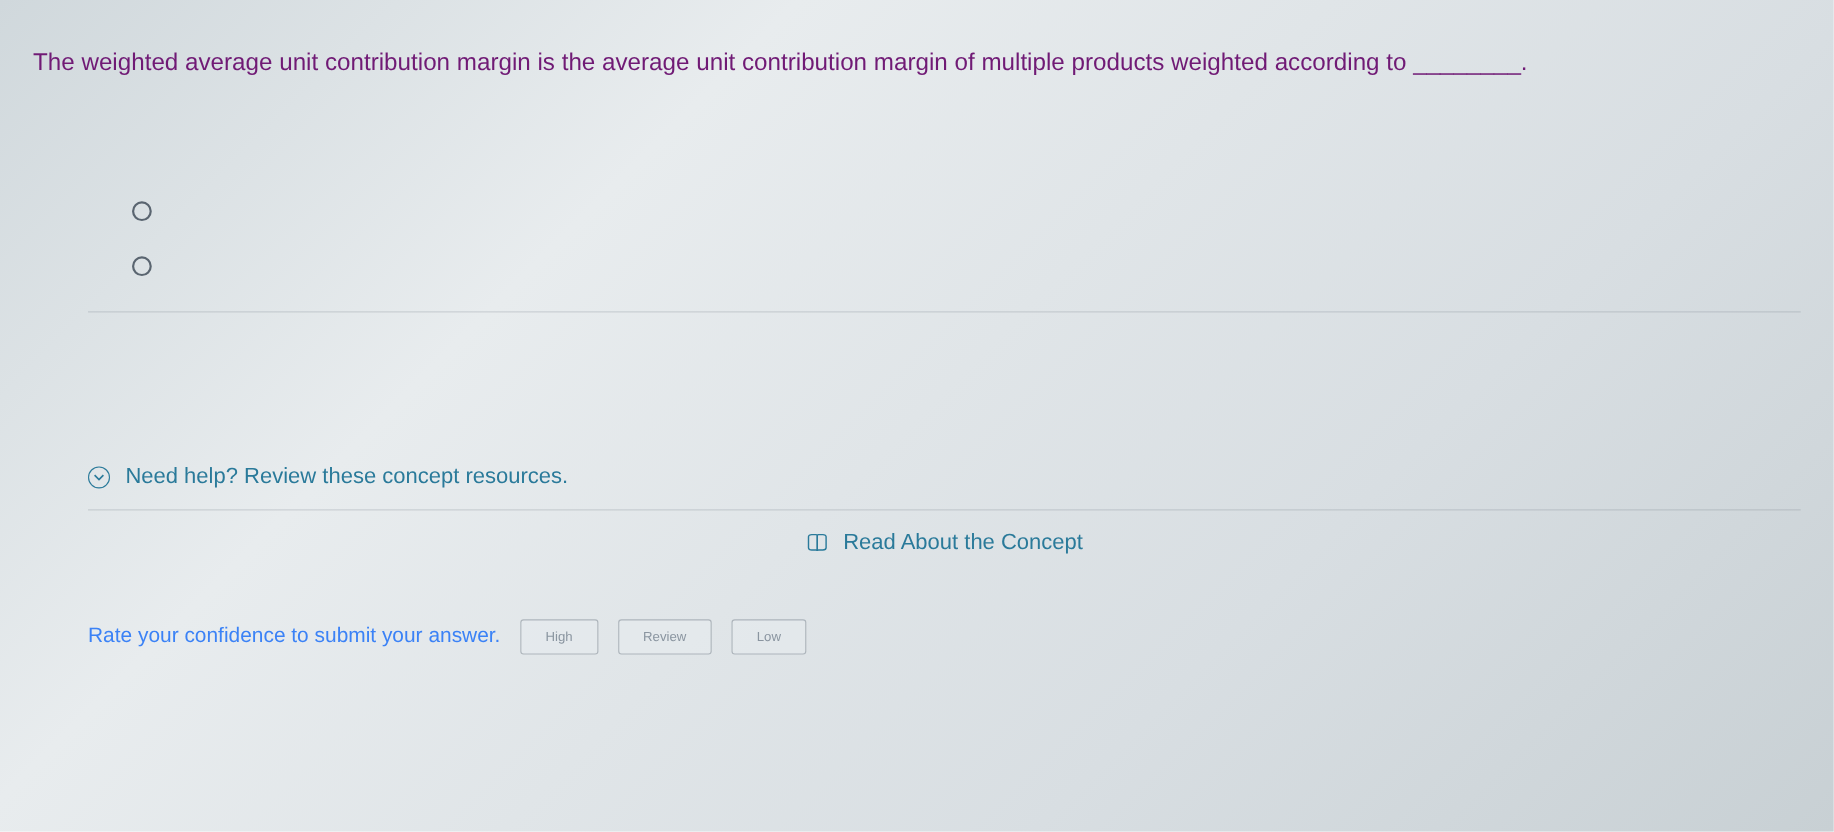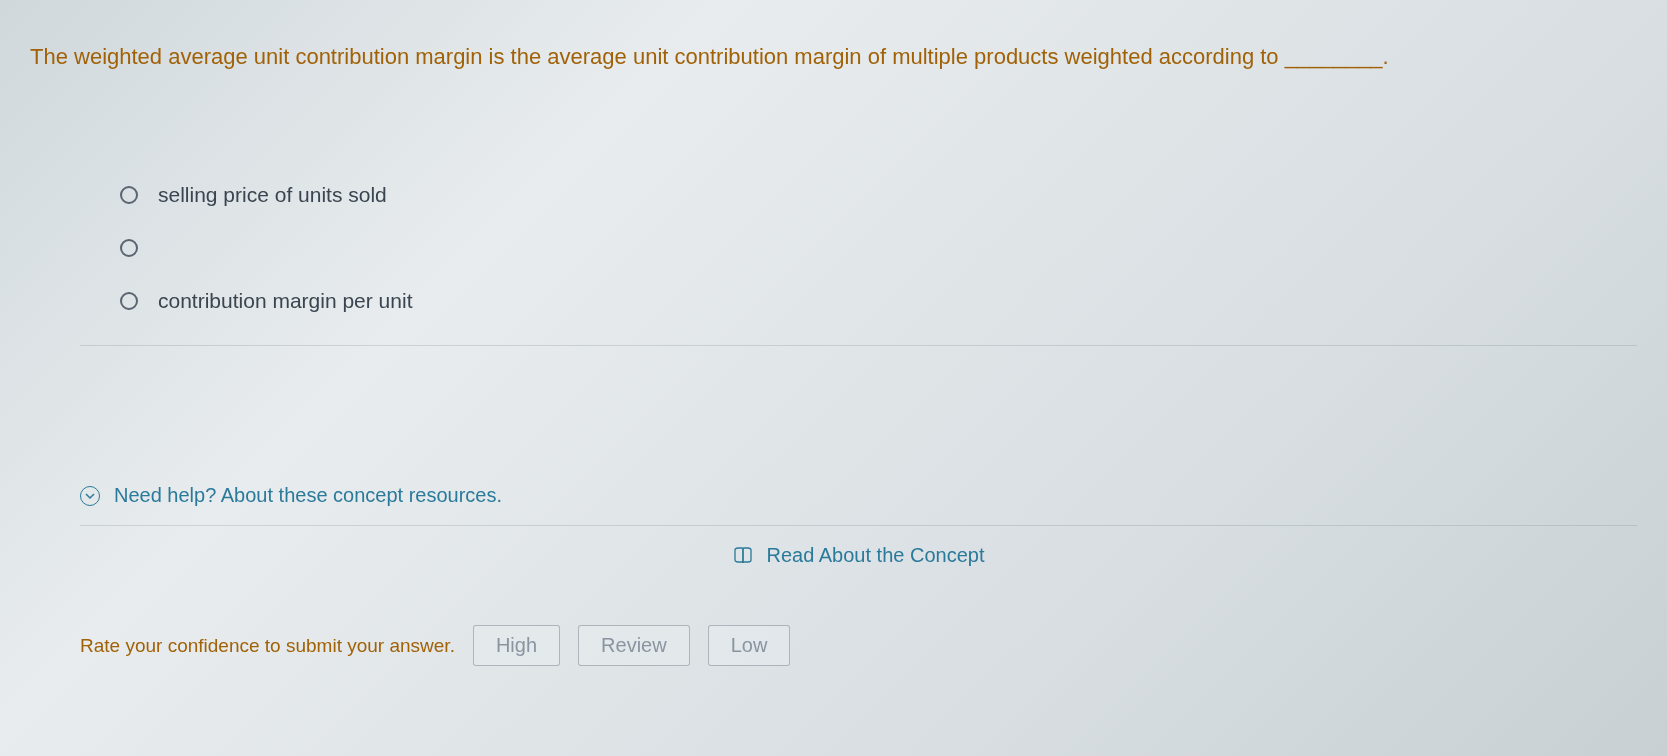--- a/index.html
+++ b/index.html
@@ -12,21 +12,21 @@
       background: linear-gradient(135deg, #d0d8dc 0%, #e8ecee 30%, #d8dee2 70%, #c8d0d4 100%);
       width: 1667px;
       height: 756px;
       padding: 40px 30px 0 30px;
       color: #3a4550;
       position: relative;
       overflow: hidden;
     }
     .question-text {
       font-size: 22px;
-      color: #a16207;
+      color: #701a75;
       margin-bottom: 110px;
       line-height: 1.5;
     }
     .options {
       margin-left: 90px;
     }
     .option {
       display: flex;
       align-items: center;
       margin-bottom: 32px;
@@ -86,65 +86,60 @@
     }
     .confidence-bar {
       margin-top: 40px;
       margin-left: 50px;
       display: flex;
       align-items: center;
       gap: 18px;
     }
     .confidence-label {
       font-size: 19px;
-      color: #a16207;
+      color: #3b82f6;
     }
     .confidence-btn {
       padding: 8px 22px;
       border: 1px solid rgba(120, 130, 140, 0.5);
       background: rgba(230, 235, 238, 0.6);
       color: #8a95a0;
-      font-size: 20px;
+      font-size: 12px;
       border-radius: 3px;
       cursor: pointer;
     }
     .help-divider-top {
       border-top: 1px solid rgba(120, 130, 140, 0.25);
       margin-left: 50px;
       margin-right: 0;
     }
   </style>
 </head>
 <body>
 
 <div class="question-text">The weighted average unit contribution margin is the average unit contribution margin of multiple products weighted according to ________.</div>
 
 <div class="options">
   <div class="option">
     <span class="radio-circle"></span>
-    <span class="option-label">selling price of units sold</span>
   </div>
   <div class="option">
     <span class="radio-circle"></span>
-  </div>
-  <div class="option">
-    <span class="radio-circle"></span>
-    <span class="option-label">contribution margin per unit</span>
   </div>
 </div>
 
 <div class="help-divider-top"></div>
 <div class="help-section">
   <div class="help-row">
     <span class="chevron-icon">
       <svg viewBox="0 0 10 10" fill="none" stroke="#2a7a9a" stroke-width="1.5">
         <polyline points="1,3 5,7 9,3"></polyline>
       </svg>
     </span>
-    <span class="help-text">Need help? About these concept resources.</span>
+    <span class="help-text">Need help? Review these concept resources.</span>
   </div>
   <div class="help-row">
     <span class="book-icon">
       <svg viewBox="0 0 20 18" fill="none" stroke="#2a7a9a" stroke-width="1.3">
         <path d="M2 3 C2 2 3 1 5 1 L9 1 C9.5 1 10 1.5 10 2 L10 16 C10 15.5 9.5 15 9 15 L5 15 C3 15 2 14 2 13 Z"></path>
         <path d="M18 3 C18 2 17 1 15 1 L11 1 C10.5 1 10 1.5 10 2 L10 16 C10 15.5 10.5 15 11 15 L15 15 C17 15 18 14 18 13 Z"></path>
       </svg>
     </span>
     <span class="help-text">Read About the Concept</span>
   </div>

